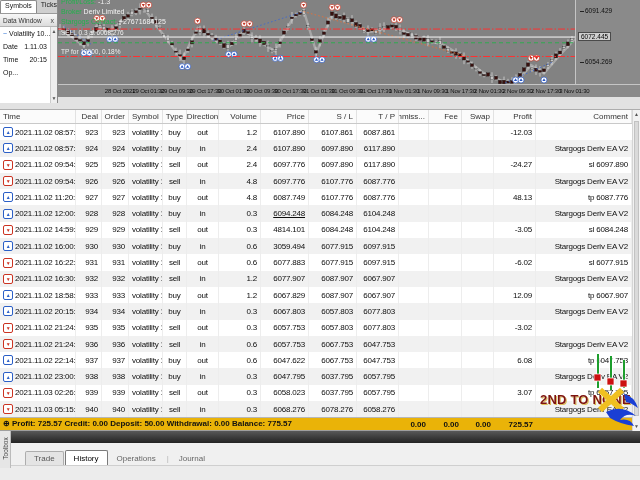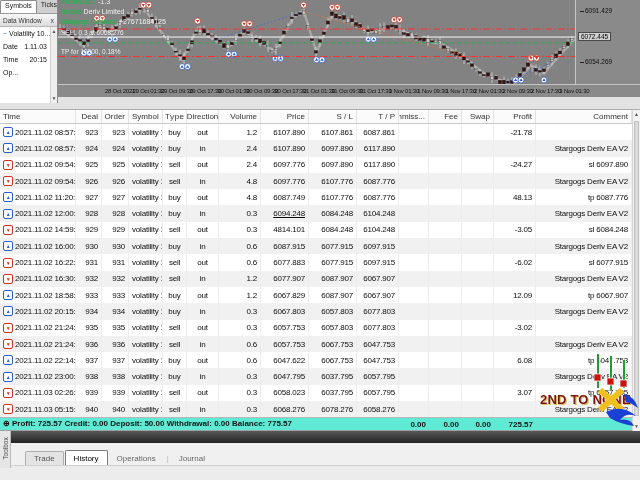--- a/index.html
+++ b/index.html
@@ -49,21 +49,21 @@
          padding:0 3px;border-right:1px solid #e2e2e2;overflow:hidden;white-space:nowrap;}
   .trow{display:flex;height:16.3px;box-sizing:border-box;}
   .trow.odd{background:#f1f1f1;}
   .cell{font-size:8px;color:#0d0d0d;display:flex;align-items:center;box-sizing:border-box;
         padding:0 3px;border-right:1px solid #ededed;overflow:hidden;white-space:nowrap;letter-spacing:-0.2px;}
   .al-r{justify-content:flex-end;} .al-c{justify-content:center;}
   .deal-ico{display:inline-flex;width:8px;height:8px;border-radius:2px;border:1px solid;
             align-items:center;justify-content:center;font-size:5px;margin-right:2px;background:#fff;flex:none;}
   .ico-buy{border-color:#2b5fc7;color:#2b5fc7;}
   .ico-sell{border-color:#cc3322;color:#cc3322;}
-  .sum-row{position:relative;display:flex;height:14px;background:#5eead4;border-top:1px solid #b7b7b7;
+  .sum-row{position:relative;display:flex;height:14px;background:#eab308;border-top:1px solid #b7b7b7;
            border-bottom:1px solid #9f9f9f;box-sizing:border-box;}
   .sum-text{position:absolute;left:3px;top:1px;font-size:8px;font-weight:bold;color:#111;white-space:nowrap;z-index:2;}
   .sum-cell{font-size:8px;font-weight:bold;color:#111;display:flex;align-items:center;justify-content:flex-end;
             box-sizing:border-box;padding:0 3px;overflow:hidden;}
   .vscroll{position:absolute;right:0;top:110px;width:8px;height:321px;background:#f2f2f2;border-left:1px solid #d5d5d5;box-sizing:border-box;z-index:4;}
   .vs-arr{position:absolute;left:0;width:7px;text-align:center;font-size:5px;color:#555;line-height:9px;}
   .vs-thumb{position:absolute;left:1px;top:11px;width:5px;height:295px;background:#dadada;border:1px solid #c2c2c2;box-sizing:border-box;}
 
   
   .watermark{position:absolute;left:538px;top:352px;width:102px;height:78px;z-index:8;pointer-events:none;}
@@ -498,21 +498,21 @@
       <span class="ta-label" style="left: 516.4px;">3 Nov 01:30</span>
     </div>
   <div class="top-gap"></div>
 
   <div class="table-area">
     <div class="thead" id="thead">
         <div class="hcell" style="width: 76px;">Time</div>
         <div class="hcell al-r" style="width: 26px;">Deal</div>
         <div class="hcell al-r" style="width: 27px;">Order</div>
         <div class="hcell" style="width: 34px;">Symbol</div>
-        <div class="hcell al-c" style="width: 24px; font-family: Liberation Mono, monospace;">Type</div>
+        <div class="hcell al-c" style="width: 24px;">Type</div>
         <div class="hcell al-c" style="width: 32px;">Direction</div>
         <div class="hcell al-r" style="width: 42px;">Volume</div>
         <div class="hcell al-r" style="width: 48px;">Price</div>
         <div class="hcell al-r" style="width: 48px;">S / L</div>
         <div class="hcell al-r" style="width: 42px;">T / P</div>
         <div class="hcell al-r" style="width: 30px;">Commiss...</div>
         <div class="hcell al-r" style="width: 33px;">Fee</div>
         <div class="hcell al-r" style="width: 32px;">Swap</div>
         <div class="hcell al-r" style="width: 42px;">Profit</div>
         <div class="hcell al-r" style="width: 96px;">Comment</div>
@@ -528,21 +528,21 @@
           <div class="cell" style="width: 34px;">volatility 1...</div>
           <div class="cell al-c" style="width: 24px;">buy</div>
           <div class="cell al-c" style="width: 32px;">out</div>
           <div class="cell al-r" style="width: 42px;">1.2</div>
           <div class="cell al-r" style="width: 48px;">6107.890</div>
           <div class="cell al-r" style="width: 48px;">6107.861</div>
           <div class="cell al-r" style="width: 42px;">6087.861</div>
           <div class="cell al-r" style="width: 30px;"></div>
           <div class="cell al-r" style="width: 33px;"></div>
           <div class="cell al-r" style="width: 32px;"></div>
-          <div class="cell al-r" style="width: 42px;">-21.78</div>
+          <div class="cell al-r" style="width: 42px;">-12.03</div>
         </div>
         <div class="trow odd">
           <div class="cell" style="width: 76px;">
             <span class="deal-ico ico-buy">▲</span>
             <span>2021.11.02 08:57:18</span>
           </div>
           <div class="cell al-r" style="width: 26px;">924</div>
           <div class="cell al-r" style="width: 27px;">924</div>
           <div class="cell" style="width: 34px;">volatility 1...</div>
           <div class="cell al-c" style="width: 24px;">buy</div>
@@ -661,21 +661,21 @@
           <div class="cell" style="width: 76px;">
             <span class="deal-ico ico-buy">▲</span>
             <span>2021.11.02 16:00:00</span>
           </div>
           <div class="cell al-r" style="width: 26px;">930</div>
           <div class="cell al-r" style="width: 27px;">930</div>
           <div class="cell" style="width: 34px;">volatility 1...</div>
           <div class="cell al-c" style="width: 24px;">buy</div>
           <div class="cell al-c" style="width: 32px;">in</div>
           <div class="cell al-r" style="width: 42px;">0.6</div>
-          <div class="cell al-r" style="width: 48px;">6087.915</div>
+          <div class="cell al-r" style="width: 48px;">3059.494</div>
           <div class="cell al-r" style="width: 48px;">6077.915</div>
           <div class="cell al-r" style="width: 42px;">6097.915</div>
           <div class="cell al-r" style="width: 30px;"></div>
           <div class="cell al-r" style="width: 33px;"></div>
           <div class="cell al-r" style="width: 32px;"></div>
           <div class="cell al-r" style="width: 42px;"></div>
           <div class="cell al-r" style="width: 96px;">Stargogs Deriv EA V2</div>
         </div>
         <div class="trow">
           <div class="cell" style="width: 76px;">

